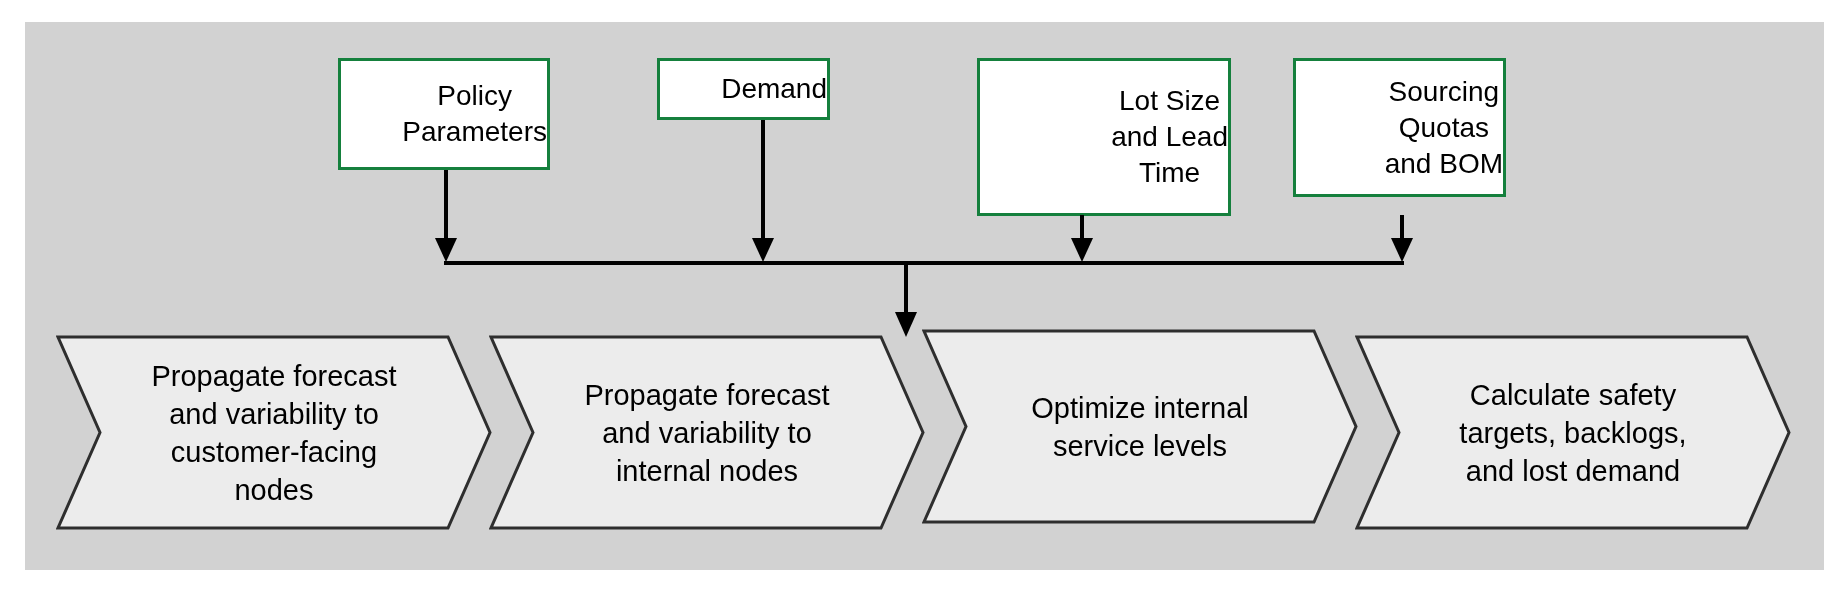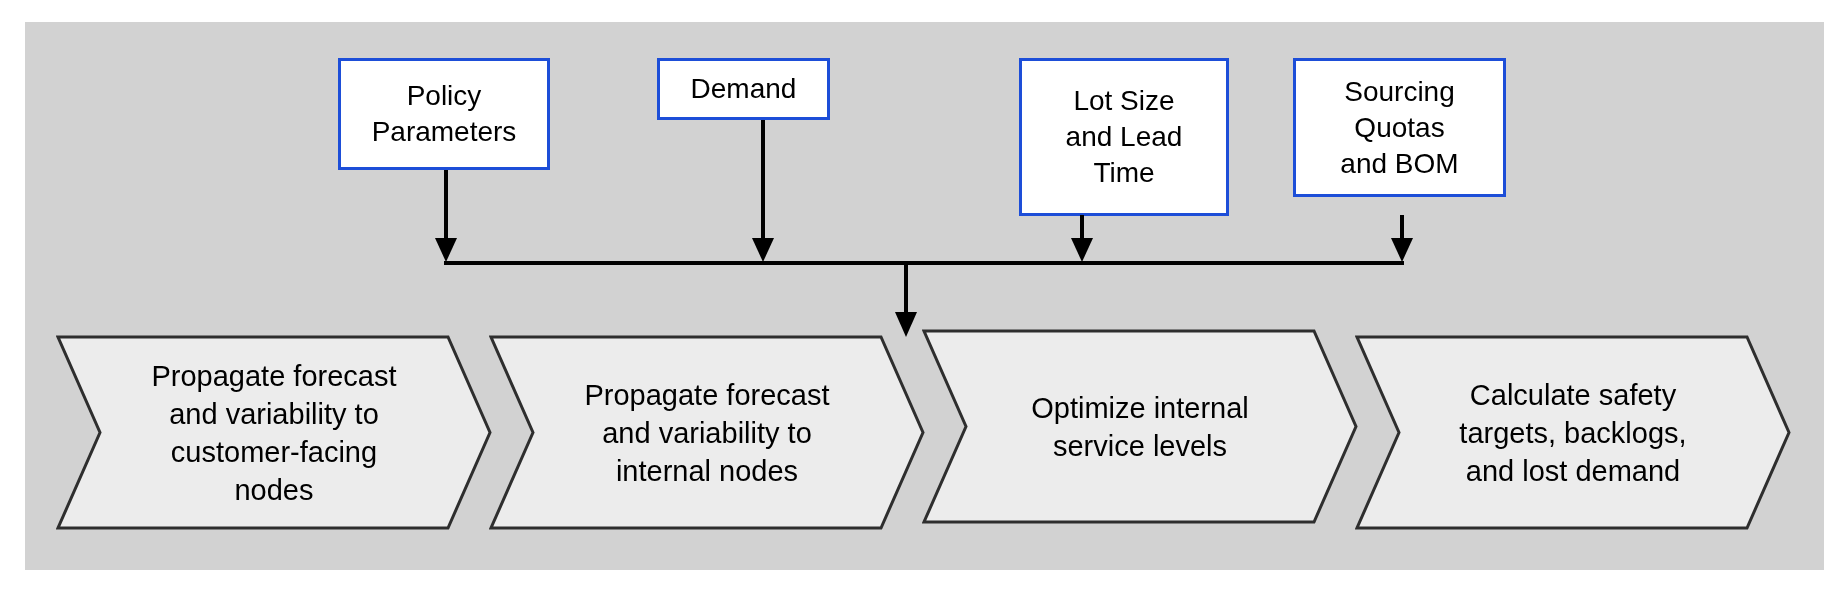--- a/index.html
+++ b/index.html
@@ -14,25 +14,25 @@
   .diagram-bg {
     position: absolute;
     left: 25px; top: 22px;
     width: 1799px; height: 548px;
     background: #d2d2d2;
   }
   
   .inp {
     position: absolute;
     background: #ffffff;
-    border: 3px solid #1d4ed8;
+    border: 3px solid #15803d;
     box-sizing: border-box;
     display: flex;
     align-items: center;
-    justify-content: center;
+    justify-content: flex-end;
   }
   .inp-label {
     white-space: pre-line;
     text-align: center;
     font-size: 28px;
     line-height: 36px;
     color: #000000;
   }
   
   .connectors {
@@ -67,21 +67,21 @@
 
   <div class="diagram-bg"></div>
 
   <div class="inp" style="left:338px;top:58px;width:212px;height:112px">
     <span class="inp-label">Policy
 Parameters</span>
   </div>
   <div class="inp" style="left:657px;top:58px;width:173px;height:62px">
     <span class="inp-label">Demand</span>
   </div>
-  <div class="inp" style="left:1019px;top:58px;width:210px;height:158px">
+  <div class="inp" style="left:977px;top:58px;width:254px;height:158px">
     <span class="inp-label">Lot Size
 and Lead
 Time</span>
   </div>
   <div class="inp" style="left:1293px;top:58px;width:213px;height:139px">
     <span class="inp-label">Sourcing
 Quotas
 and BOM</span>
   </div>
 

